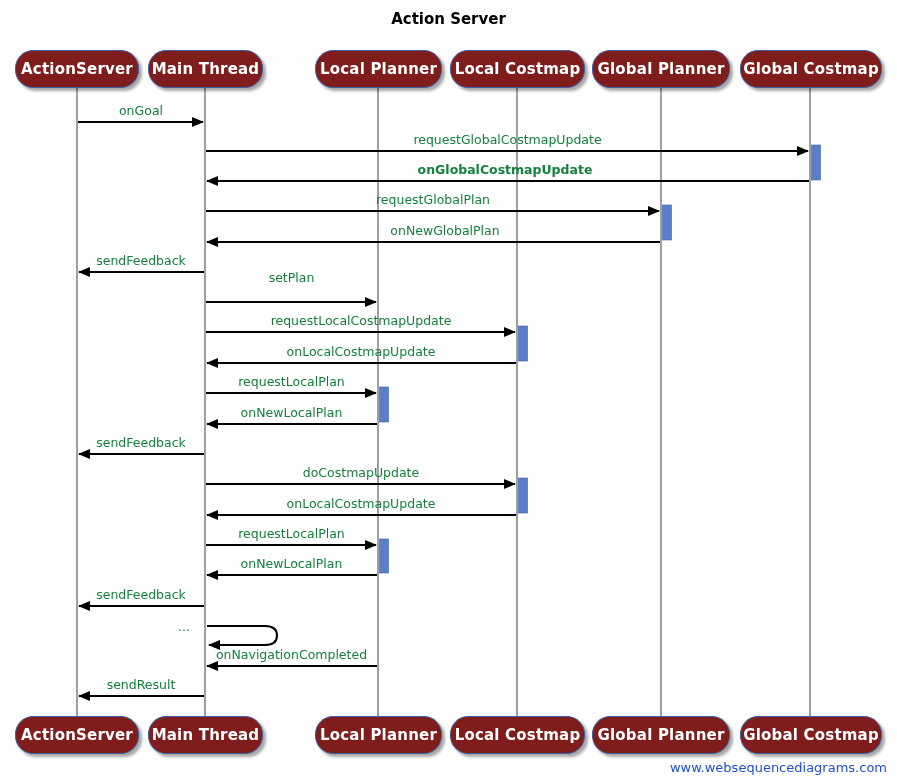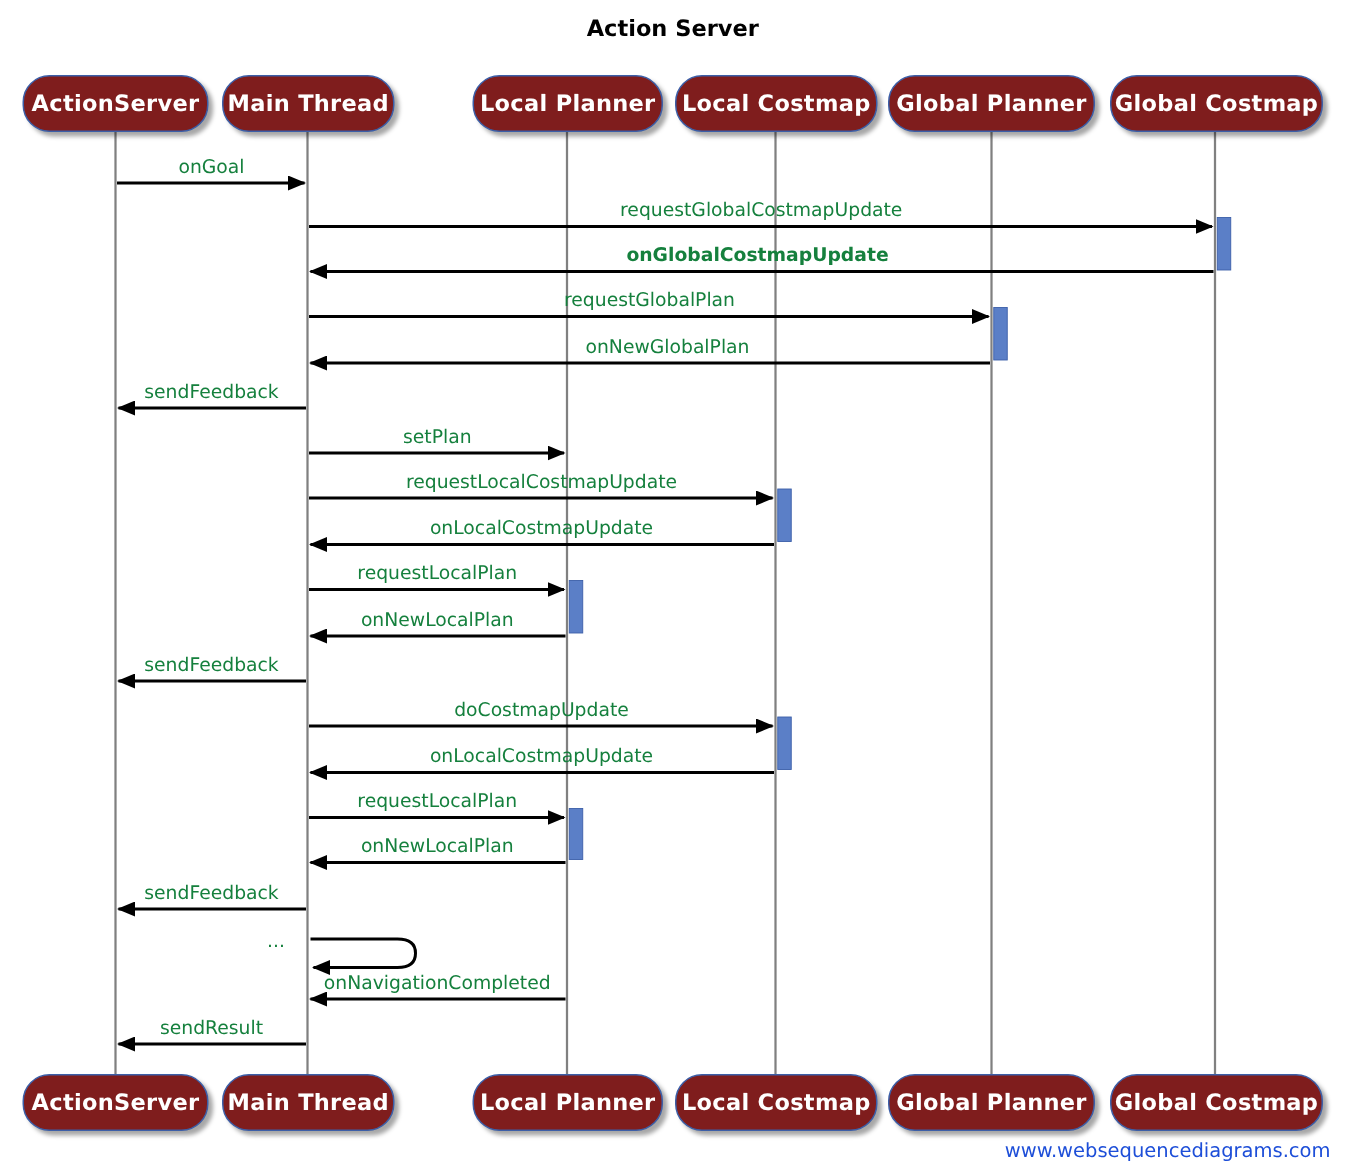--- a/index.html
+++ b/index.html
@@ -161,21 +161,21 @@
         <span>Global Costmap</span>
       </div>
     </div>
   <div id="message-labels">
       <div class="msg-label lbl-center" style="left: 141px; top: 118px;">onGoal</div>
       <div class="msg-label lbl-center" style="left: 507.5px; top: 147px;">requestGlobalCostmapUpdate</div>
       <div class="msg-label lbl-center" style="left: 505px; top: 177px; font-weight: bold;">onGlobalCostmapUpdate</div>
       <div class="msg-label lbl-center" style="left: 433px; top: 207px;">requestGlobalPlan</div>
       <div class="msg-label lbl-center" style="left: 445px; top: 238px;">onNewGlobalPlan</div>
       <div class="msg-label lbl-center" style="left: 141px; top: 268px;">sendFeedback</div>
-      <div class="msg-label lbl-center" style="left: 291.5px; top: 298px;">setPlan</div>
+      <div class="msg-label lbl-center" style="left: 291.5px; top: 285px;">setPlan</div>
       <div class="msg-label lbl-center" style="left: 361px; top: 328px;">requestLocalCostmapUpdate</div>
       <div class="msg-label lbl-center" style="left: 361px; top: 359px;">onLocalCostmapUpdate</div>
       <div class="msg-label lbl-center" style="left: 291.5px; top: 389px;">requestLocalPlan</div>
       <div class="msg-label lbl-center" style="left: 291.5px; top: 420px;">onNewLocalPlan</div>
       <div class="msg-label lbl-center" style="left: 141px; top: 450px;">sendFeedback</div>
       <div class="msg-label lbl-center" style="left: 361px; top: 480px;">doCostmapUpdate</div>
       <div class="msg-label lbl-center" style="left: 361px; top: 511px;">onLocalCostmapUpdate</div>
       <div class="msg-label lbl-center" style="left: 291.5px; top: 541px;">requestLocalPlan</div>
       <div class="msg-label lbl-center" style="left: 291.5px; top: 571px;">onNewLocalPlan</div>
       <div class="msg-label lbl-center" style="left: 141px; top: 602px;">sendFeedback</div>

